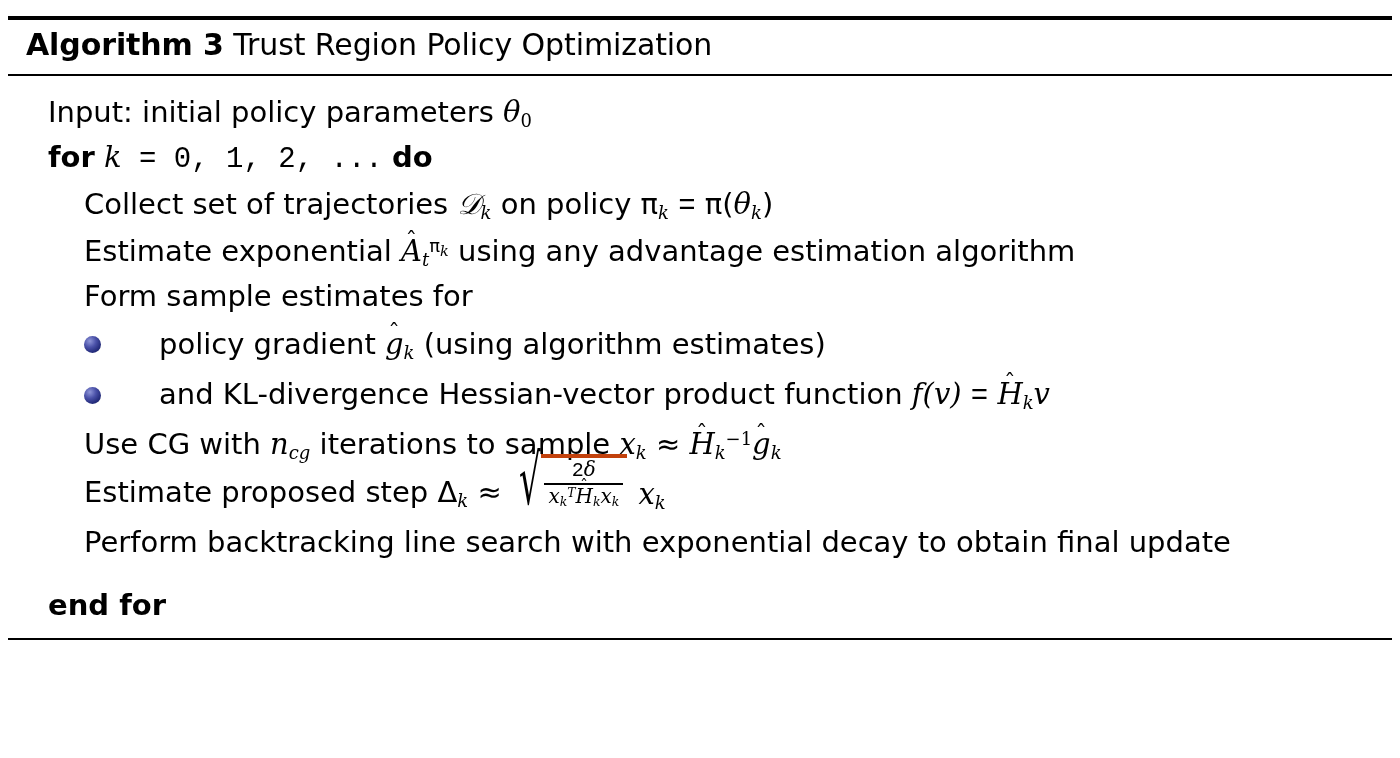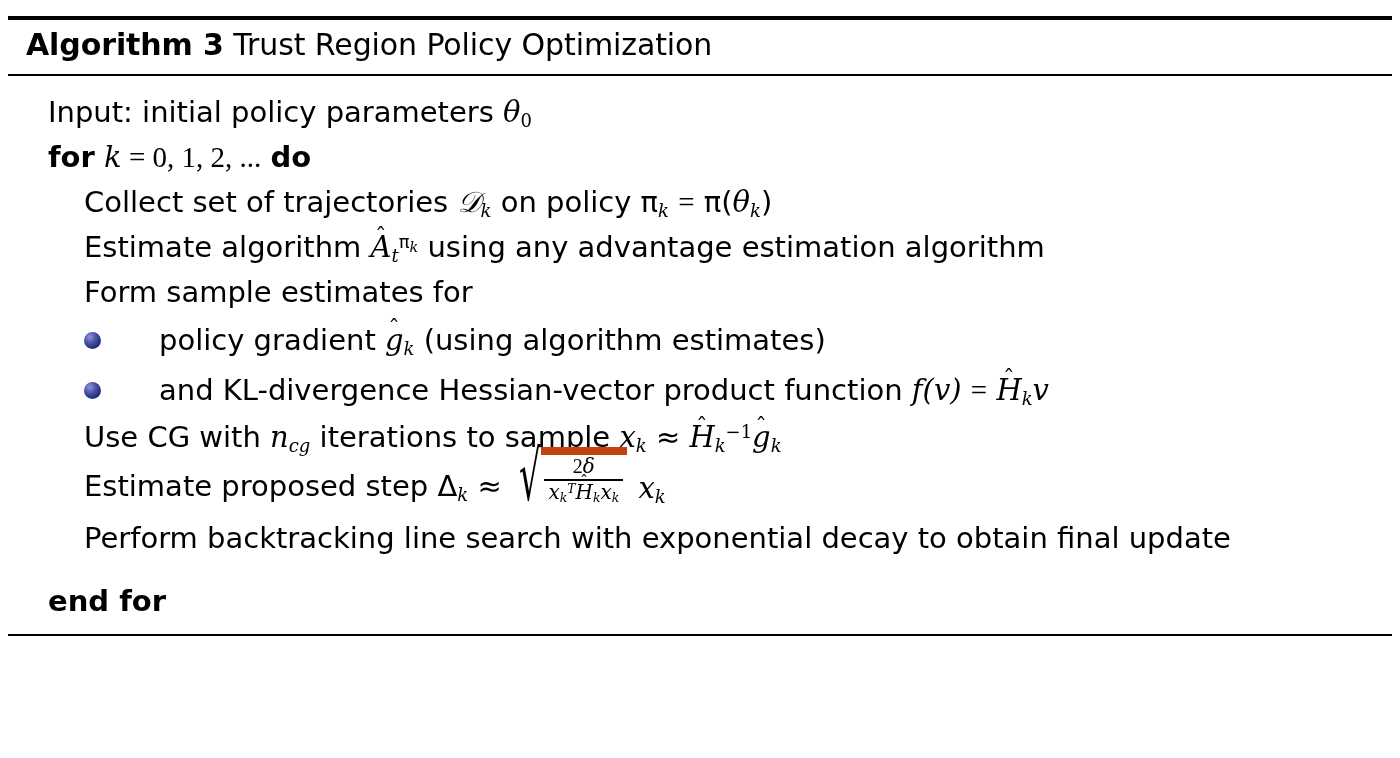--- a/index.html
+++ b/index.html
@@ -60,21 +60,21 @@
   }
   .line.indent1 { padding-left: 36px; }
   .kw { font-weight: bold; margin-top: 48px; }
 
   
   .m {
     font-family: "DejaVu Serif", serif;
     font-style: italic;
   }
   .mupright {
-    font-family: Liberation Serif, serif;
+    font-family: Liberation Mono, monospace;
     font-style: normal;
   }
   .msym {
     font-family: "DejaVu Sans", sans-serif;
     font-style: normal;
   }
   sub, sup {
     font-size: 0.62em;
     line-height: 0;
     font-style: italic;
@@ -129,21 +129,21 @@
     line-height: 1;
     font-family: "DejaVu Serif", serif;
     transform: scaleY(1.72) scaleX(0.85);
     transform-origin: bottom center;
     align-self: flex-end;
     margin-right: -1px;
     position: relative;
     top: -6px;
   }
   .sqrt .radicand {
-    border-top: 8px solid #c2410c;
+    border-top: 4px solid #c2410c;
     padding: 1px 4px 0 3px;
     display: inline-flex;
     flex-direction: column;
     position: relative;
     top: -13px;
   }
   .frac {
     display: inline-flex;
     flex-direction: column;
     align-items: center;
@@ -206,21 +206,21 @@
     </div>
 
     <div class="line indent1">
       <span>Collect set of trajectories</span>
       <span class="m">𝒟<sub>k</sub></span>
       <span>on policy</span>
       <span class="msym">π<sub>k</sub> <span class="mupright">=</span> π(<span class="m">θ</span><sub>k</sub>)</span>
     </div>
 
     <div class="line indent1">
-      <span>Estimate algorithm</span>
+      <span>Estimate exponential</span>
       <span class="m"><span class="hat-wrap"><span class="hat">ˆ</span>A</span><sub>t</sub><sup><span class="msym" style="font-size:1em">π</span><sub style="font-size:0.8em">k</sub></sup></span>
       <span>using any advantage estimation algorithm</span>
     </div>
 
     <div class="line indent1">Form sample estimates for</div>
 
     <div class="bullet-line">
       <span class="bullet"></span>
       <span>
         <span>policy gradient</span>

